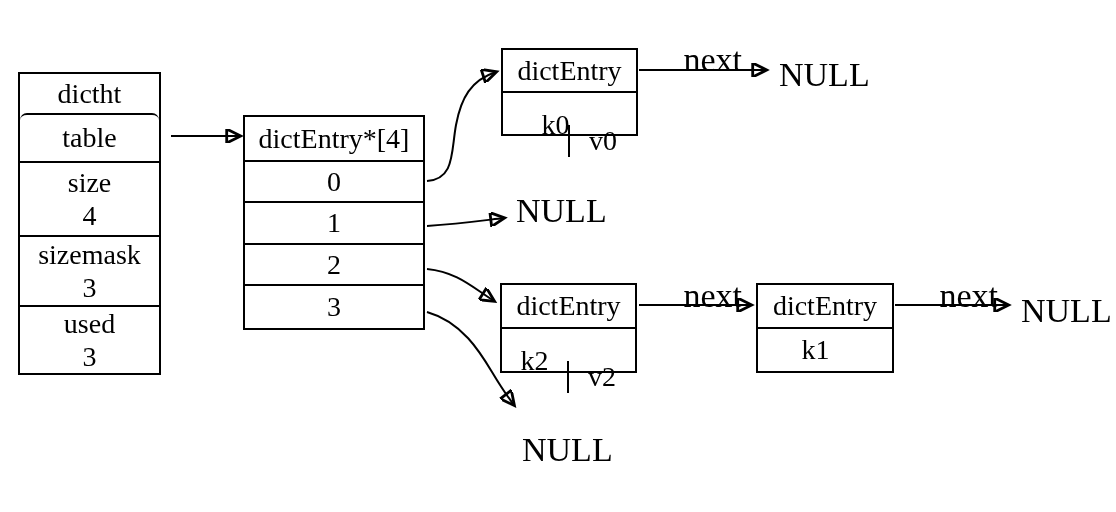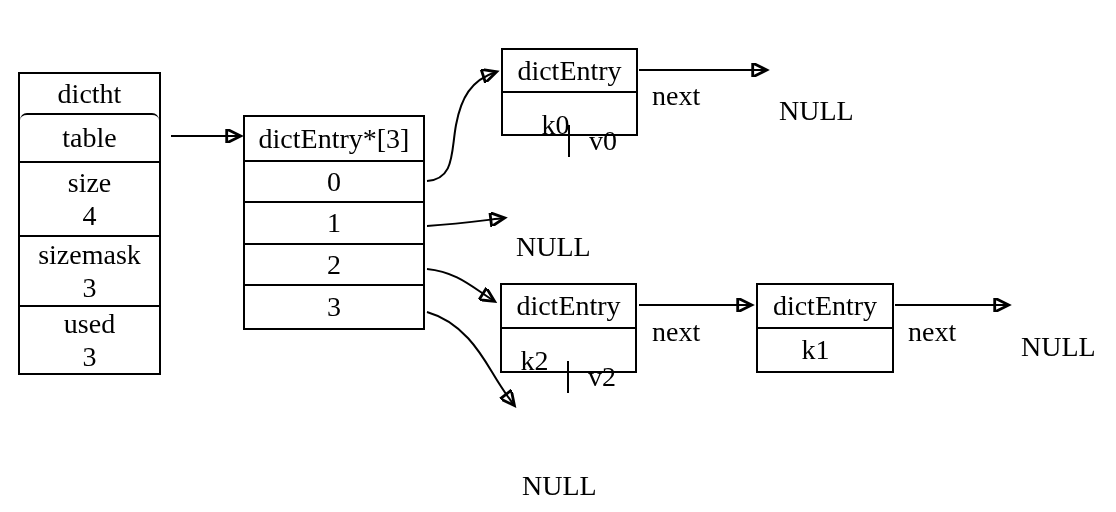--- a/index.html
+++ b/index.html
@@ -44,25 +44,24 @@
   .cell {
     display: flex;
     justify-content: center;
     align-items: center;
     font-size: 28px;
     box-sizing: border-box;
   }
   .cell + .cell { border-left: 2px solid #000000; margin-top: 32px; }
   .edge-label {
     position: absolute;
-    font-size: 28px;
+    font-size: 34px;
     line-height: 1;
-    text-align: left;
+    text-align: right;
     white-space: nowrap;
-    margin-top: 39px;
   }
   #arrows {
     position: absolute;
     left: 0; top: 0;
     width: 1116px;
     height: 512px;
     pointer-events: none;
   }
   #arrows path { stroke: #000000; stroke-width: 2; fill: none; }
 </style>
@@ -103,21 +102,21 @@
       <span>3</span>
     </div>
     <div class="row" style="flex:1 1 auto;">
       <span>used</span>
       <span>3</span>
     </div>
   </div>
 
   <div class="node" style="left:243px; top:115px; width:182px; height:215px;">
     <div class="row" style="height:43px;">
-      <span>dictEntry*[3]</span>
+      <span>dictEntry*[4]</span>
     </div>
     <div class="row" style="height:41px;">
       <span>0</span>
     </div>
     <div class="row" style="height:42px;">
       <span>1</span>
     </div>
     <div class="row" style="height:41px;">
       <span>2</span>
     </div>

